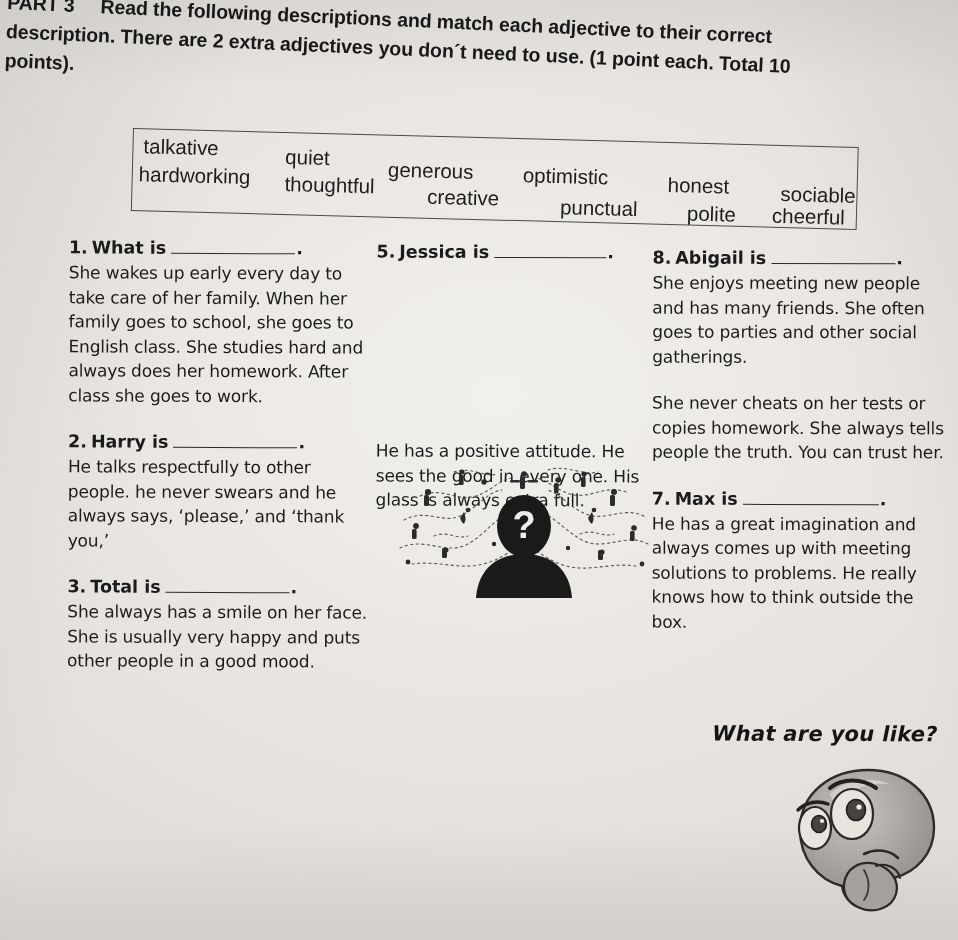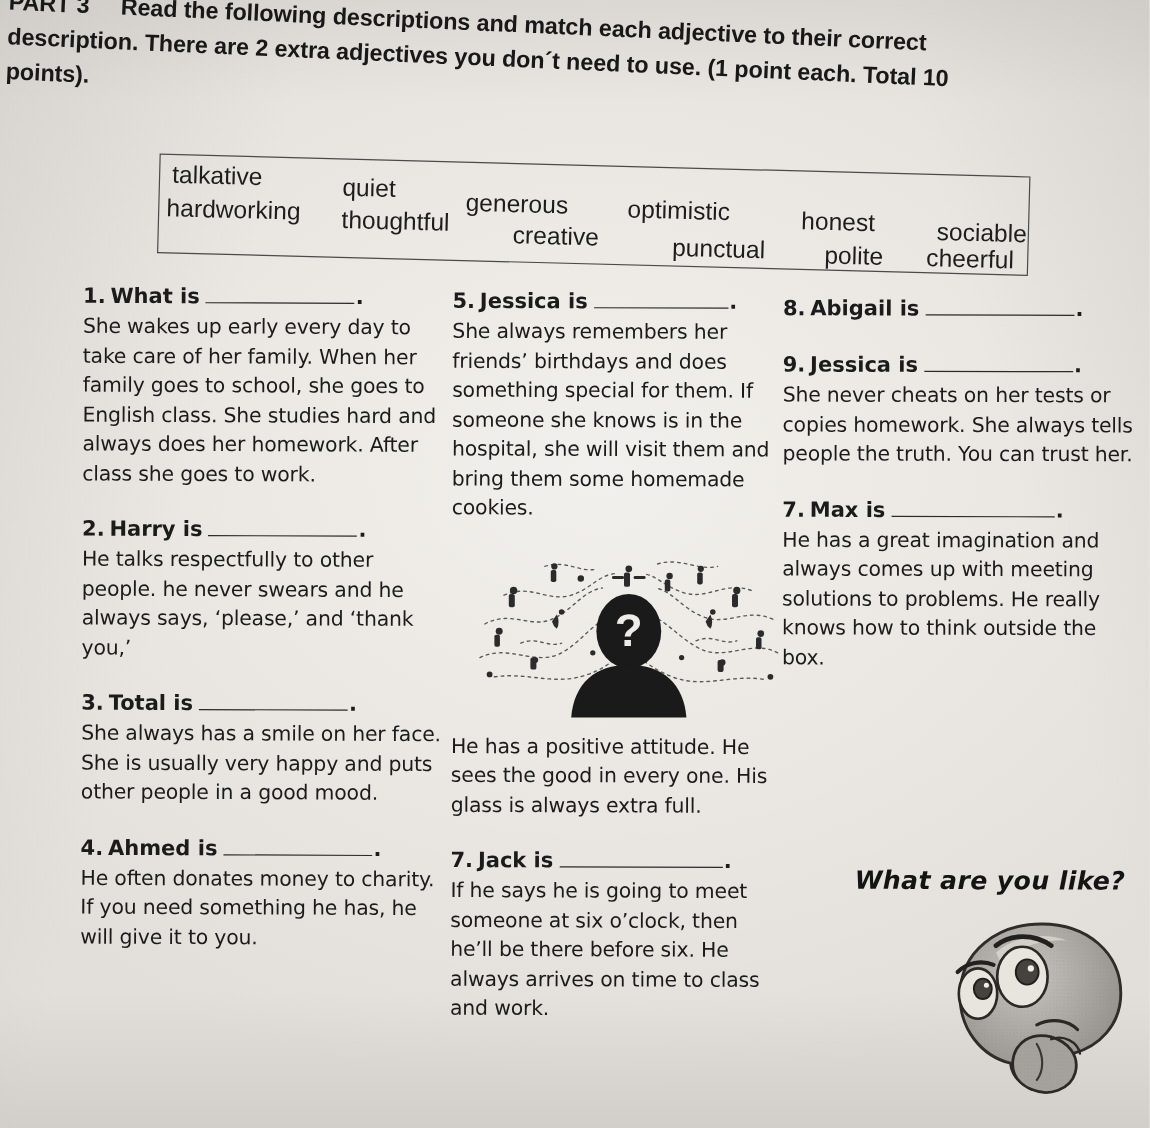--- a/index.html
+++ b/index.html
@@ -200,61 +200,46 @@
     <div class="item-body">He talks respectfully to other people. he never swears and he always says, ‘please,’ and ‘thank you,’</div>
   </div>
 
   <div class="item">
     <div class="item-head">
       <span class="item-num">3.</span><span>Total is</span><span class="blank b-md"></span><span>.</span>
     </div>
     <div class="item-body">She always has a smile on her face. She is usually very happy and puts other people in a good mood.</div>
   </div>
 
-  <div class="item">
-    <div class="item-head">
-      <span class="item-num">4.</span><span>Ahmed is</span><span class="blank b-md"></span><span>.</span>
-    </div>
-    <div class="item-body">He often donates money to charity. If you need something he has, he will give it to you.</div>
-  </div>
 </div>
 
 <div class="col" id="col2">
   <div class="item">
     <div class="item-head">
       <span class="item-num">5.</span><span>Jessica is</span><span class="blank b-sm"></span><span>.</span>
     </div>
-    <div class="item-body">She always remembers her friends’ birthdays and does something special for them. If someone she knows is in the hospital, she will visit them and bring them some homemade cookies.</div>
   </div>
 
   <div style="height:152px"></div>
 
   <div class="item">
     <div class="item-body">He has a positive attitude. He sees the good in every one. His glass is always extra full.</div>
   </div>
 
-  <div class="item">
-    <div class="item-head">
-      <span class="item-num">7.</span><span>Jack is</span><span class="blank b-lg"></span><span>.</span>
-    </div>
-    <div class="item-body">If he says he is going to meet someone at six o’clock, then he’ll be there before six. He always arrives on time to class and work.</div>
-  </div>
 </div>
 
 <div class="col" id="col3">
   <div class="item">
     <div class="item-head">
       <span class="item-num">8.</span><span>Abigail is</span><span class="blank b-md"></span><span>.</span>
     </div>
-  </div>
-
-  <div class="item">
-    <div class="item-head">
-      <span class="item-num">9.</span><span>Jessica is</span><span class="blank b-md"></span><span>.</span>
-    </div>
+    <div class="item-body">She enjoys meeting new people and has many friends. She often goes to parties and other social gatherings.</div>
+  </div>
+
+  <div class="item">
     <div class="item-body">She never cheats on her tests or copies homework. She always tells people the truth. You can trust her.</div>
   </div>
 
   <div class="item">
     <div class="item-head">
       <span class="item-num">7.</span><span>Max is</span><span class="blank b-lg"></span><span>.</span>
     </div>
     <div class="item-body">He has a great imagination and always comes up with meeting solutions to problems. He really knows how to think outside the box.</div>
   </div>
 </div>

